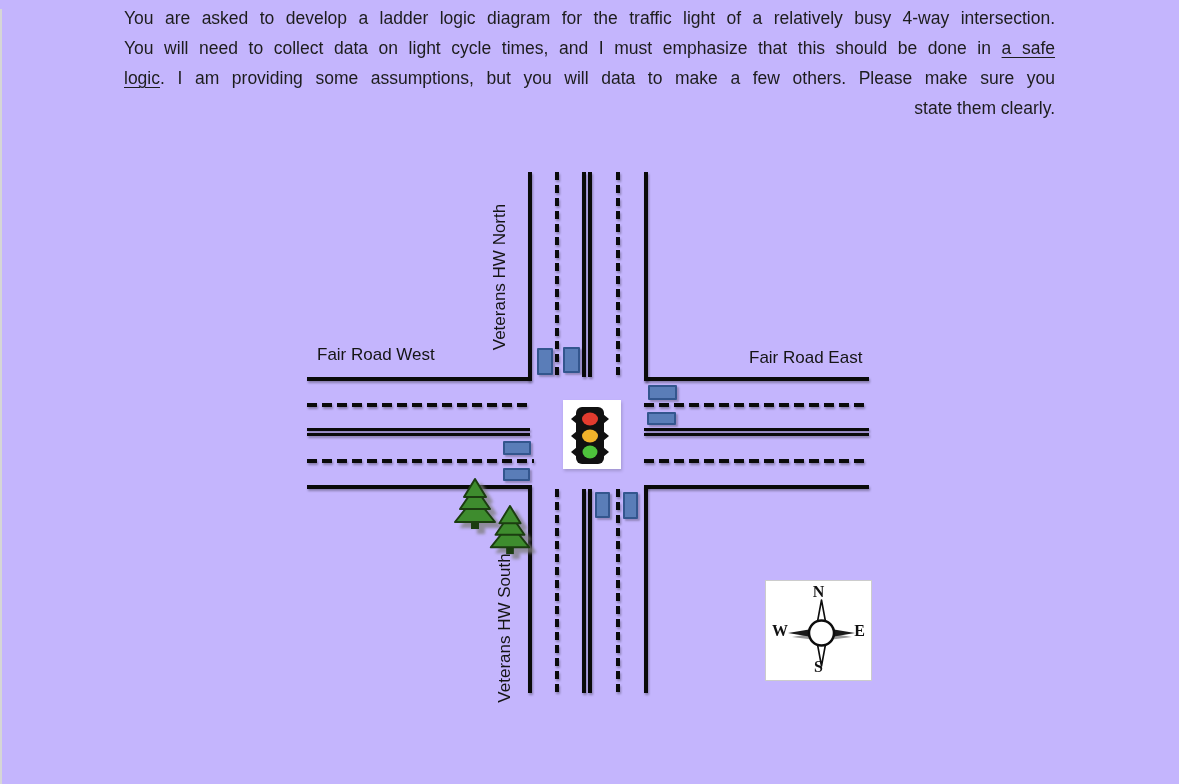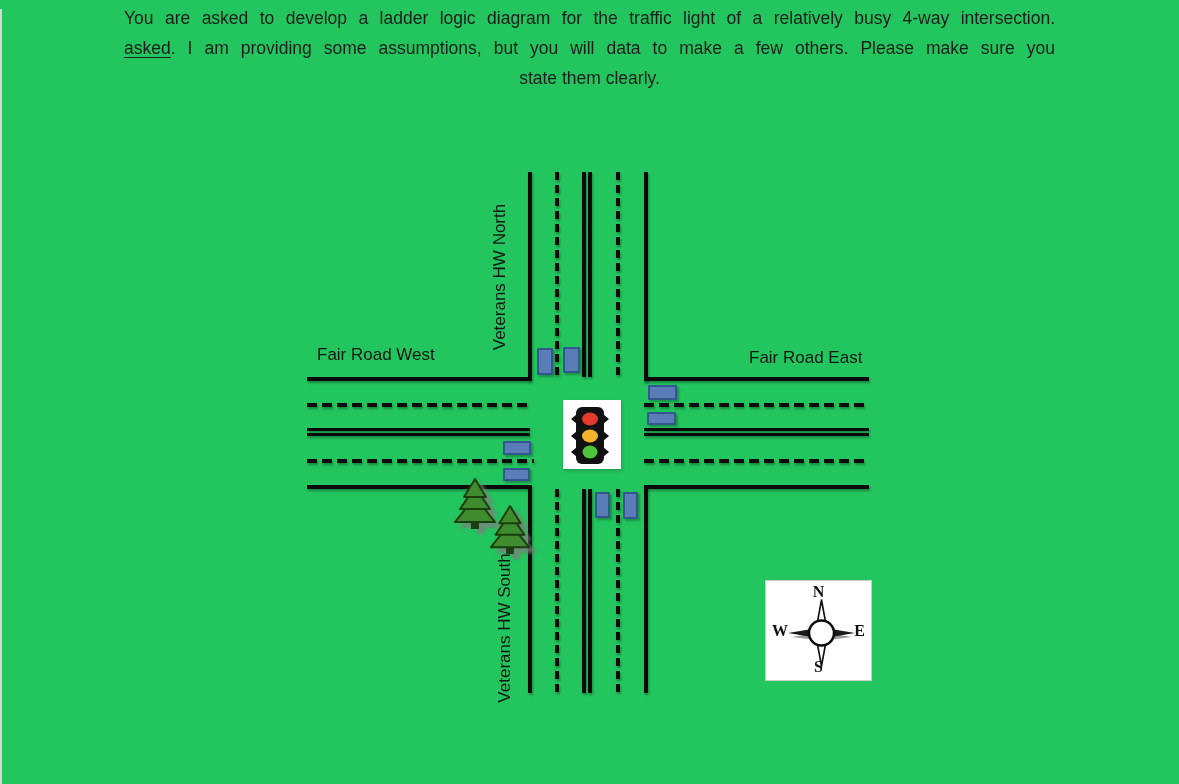--- a/index.html
+++ b/index.html
@@ -2,35 +2,35 @@
 <html style="--road-line: #0a0a0a; --car-fill: #5a7db8; --car-border: #33568e; --tree-green: #3e8c2e; --tree-dark: #1b3d10; --signal-body: #111111; --signal-red: #e23b2e; --signal-yellow: #f1b32b; --signal-green: #4ec33c;"><head>
 <meta charset="utf-8">
 <style>
   html, body {
     margin: 0; padding: 0;
     width: 1179px; height: 784px;
     background: #ffffff;
     font-family: "Liberation Sans", sans-serif;
     overflow: hidden;
   }
-  .page { position: relative; width: 1179px; height: 784px; background: #22c55e; }
+  .page { position: relative; width: 1179px; height: 784px; background: #c4b5fd; }
 
   
   .edge-line {
     position: absolute; left: 0px; top: 9px; width: 2px; height: 775px;
     background: #d6d6d6;
   }
 
   
   .intro {
     position: absolute; left: 124px; top: 3px; width: 931px;
     font-size: 17.5px; line-height: 30px; color: #1d1d1d;
   }
   .jline { text-align: justify; text-align-last: justify; white-space: normal; }
-  .lline { text-align: center; }
+  .lline { text-align: right; }
   .u { text-decoration: underline; text-underline-offset: 3px; text-decoration-thickness: 1.2px; }
 
   
   .diagram { position: absolute; left: 0; top: 0; width: 1179px; height: 784px; }
 
   .solid-h, .solid-v, .dash-h, .dash-v, .double-h, .double-v {
     position: absolute;
     filter: drop-shadow(1px 2px 1px rgba(0,0,0,0.30));
   }
   .solid-h { height: 4px; background: var(--road-line, #0a0a0a); }
@@ -97,21 +97,22 @@
 </style>
 </head>
 <body>
 
 <div class="page">
 
   <div class="edge-line"></div>
 
   <div class="intro">
     <div class="jline">You are asked to develop a ladder logic diagram for the traffic light of a relatively busy 4-way intersection.</div>
-    <div class="jline"><span class="u">asked</span><span>. I am providing some assumptions, but you will data to make a few others. Please make sure you</span></div>
+    <div class="jline"><span>You will need to collect data on light cycle times, and I must emphasize that this should be done in</span> <span class="u">a safe</span></div>
+    <div class="jline"><span class="u">logic</span><span>. I am providing some assumptions, but you will data to make a few others. Please make sure you</span></div>
     <div class="lline">state them clearly.</div>
   </div>
 
   <div class="diagram">
 
     <div class="solid-h" style="left:307px; top:377px; width:223px;"></div>
     <div class="dash-h" style="left:307px; top:403px; width:223px;"></div>
     <div class="double-h" style="left:307px; top:428px; width:223px;"></div>
     <div class="dash-h" style="left:307px; top:459px; width:227px;"></div>
     <div class="solid-h" style="left:307px; top:485px; width:223px;"></div>

